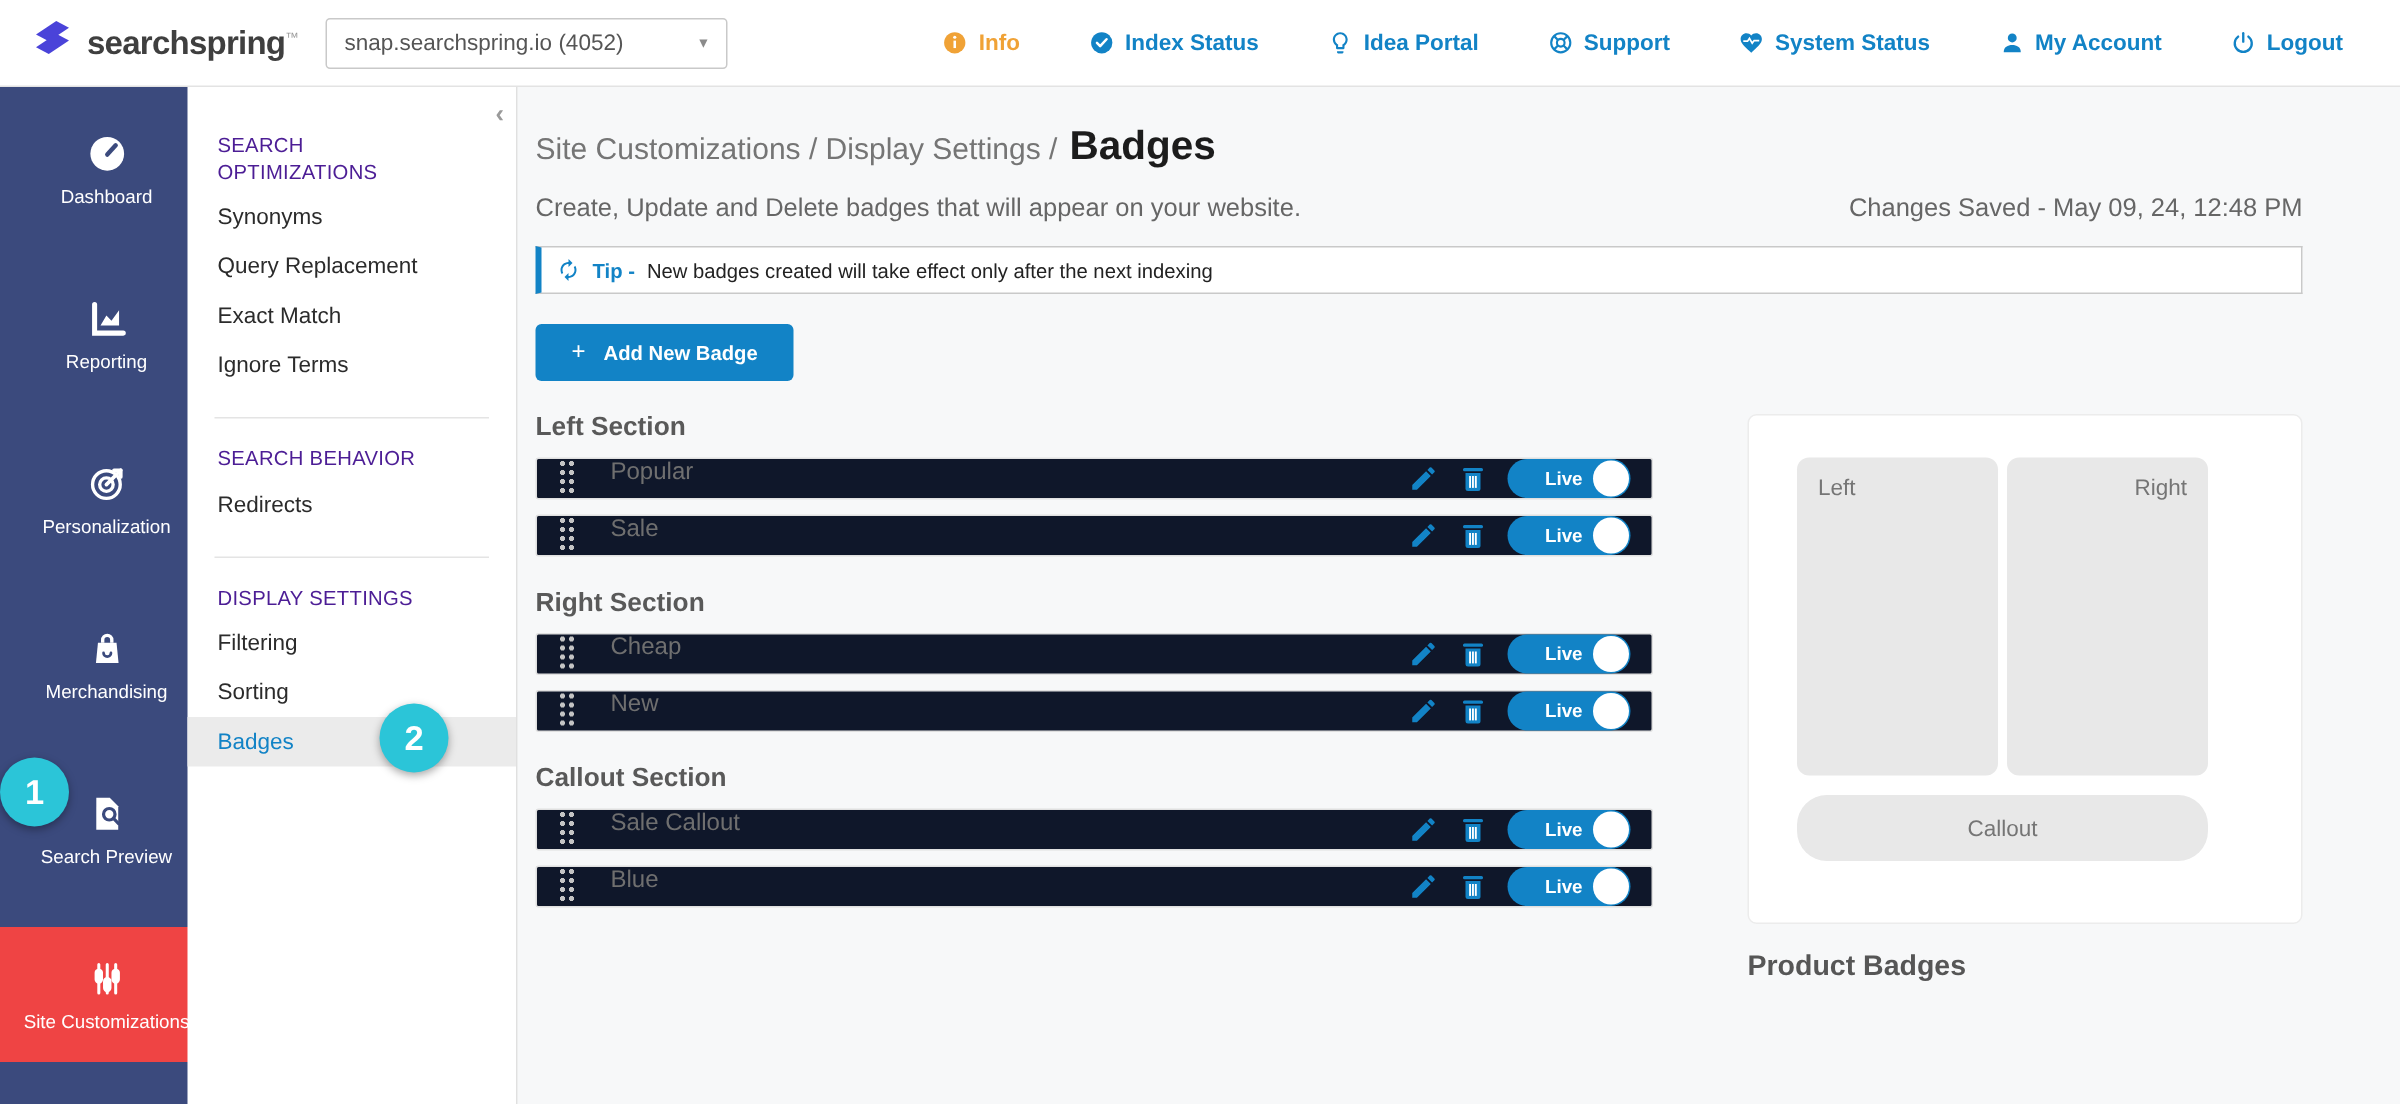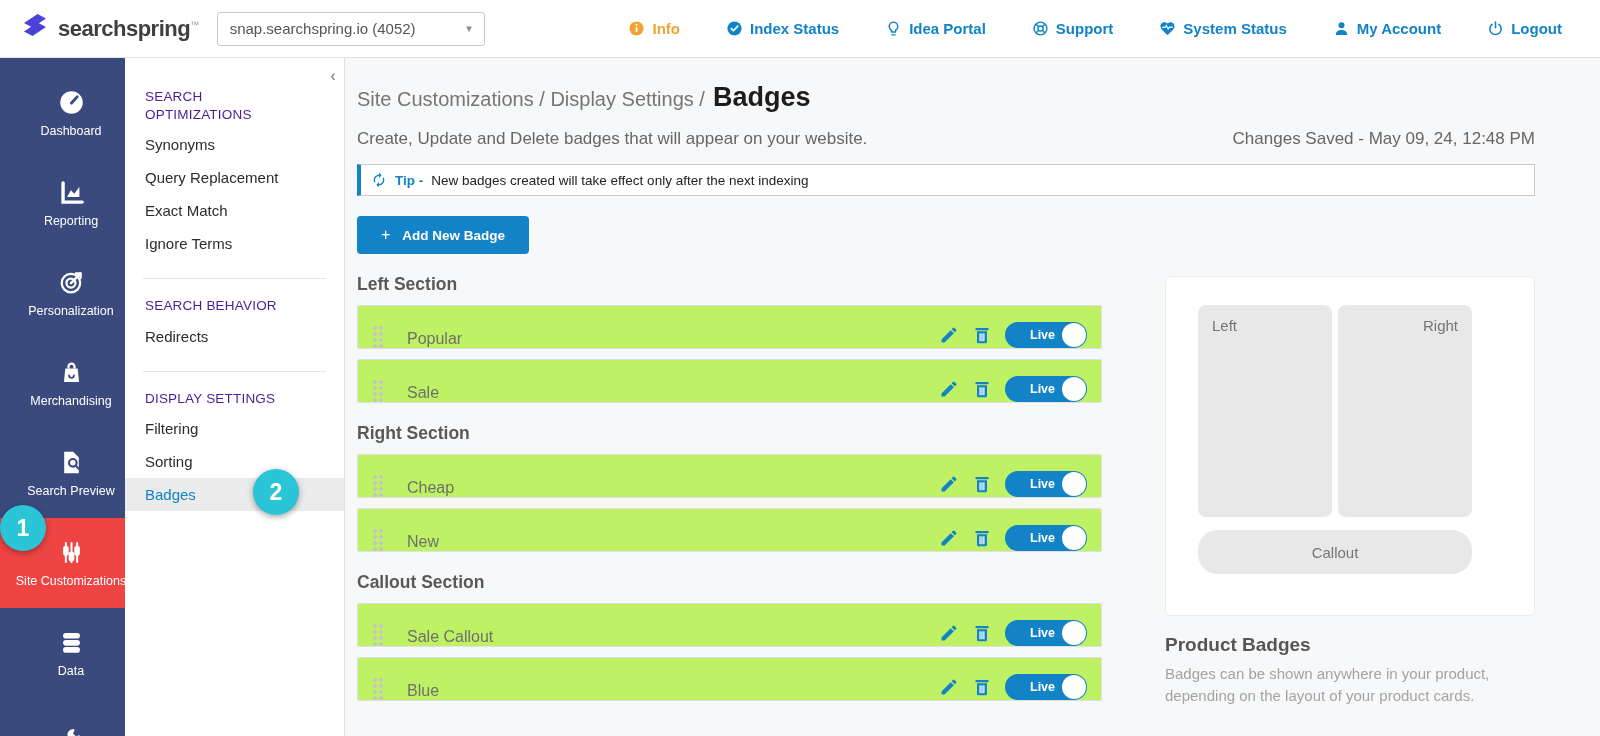--- a/index.html
+++ b/index.html
@@ -18,21 +18,21 @@
                  font-size:15px; color:#555; background:#fff; cursor:pointer; }
   .site-select .chev { color:#8b8b8b; font-size:11px; }
   .topnav { margin-left:auto; display:flex; align-items:center; gap:46px; padding-right:38px; }
   .topnav a { display:flex; align-items:center; gap:7px; font-size:15px; font-weight:700;
               color:#1283c6; text-decoration:none; cursor:pointer; white-space:nowrap; }
   .topnav a.orange { color:#f0a236; }
   .topnav svg { width:17px; height:17px; }
 
   
   .sidebar { position:absolute; top:58px; left:0; width:142px; height:678px; background:#3b4a7d;
-             display:flex; flex-direction:column; padding-top:10px; }
+             display:flex; flex-direction:column; padding-top:10px;gap:20px; }
   .side-item { height:90px; display:flex; flex-direction:column; align-items:center; justify-content:center;
                gap:8px; color:#fff; font-size:12.5px; cursor:pointer; text-align:center; flex-shrink:0; }
   .side-item.active { background:#ef4444; }
   .side-item svg { width:27px; height:27px; }
   .side-item .lbl { padding:0 4px; }
 
   
   .subnav { position:absolute; top:58px; left:125px; width:220px; height:678px; background:#fff;
             border-right:1px solid #e0e0e0; padding-top:30px; }
   .collapse { position:absolute; top:8px; right:8px; color:#9a9a9a; font-size:17px; font-weight:bold; cursor:pointer; }
@@ -69,22 +69,22 @@
   .add-btn { margin-top:20px; display:inline-flex; align-items:center; gap:12px; background:#1283c6;
              color:#fff; font-size:13.5px; font-weight:bold; border:none; border-radius:4px;
              padding:10px 24px; cursor:pointer; }
   .add-btn .plus { font-size:16px; font-weight:normal; }
 
   .columns { display:flex; justify-content:space-between; align-items:flex-start; }
   .col-left { width:745px; }
   .col-right { width:370px; margin-top:22px; }
 
   .sec-title { font-size:17.5px; font-weight:bold; color:#595959; margin:20px 0 10px; }
-  .badge-row { height:44px; background:#bef264; border:1px solid #e0e0e0; border-radius:2px;
-               display:flex; align-items:flex-end; padding:0 14px; margin-bottom:10px; }
+  .badge-row { height:28px; background:#0f172a; border:1px solid #e0e0e0; border-radius:2px;
+               display:flex; align-items:flex-start; padding:0 14px; margin-bottom:10px; }
   .drag { width:11px; height:23px; flex-shrink:0; cursor:grab;
           background-image:radial-gradient(circle, #c4c4c4 1.7px, transparent 1.9px);
           background-size:6px 6px; background-position:0 0; }
   .b-name { margin-left:24px; font-size:16px; color:#6f6f6f; }
   .row-actions { margin-left:auto; display:flex; align-items:center; gap:13px; }
   .row-actions svg { width:20px; height:20px; cursor:pointer; }
   .toggle { position:relative; width:82px; height:26px; background:#1283c6; border-radius:13px;
             display:flex; align-items:center; cursor:pointer; }
   .toggle .t-lbl { color:#fff; font-size:12.5px; font-weight:bold; margin-left:25px; }
   .toggle .knob { position:absolute; right:1px; top:1px; width:24px; height:24px; border-radius:50%; background:#fff; }
@@ -422,16 +422,15 @@
 
     <div class="col-right">
       <div class="preview-card">
         <div class="pv-cols">
           <div class="pv-rect">Left</div>
           <div class="pv-rect right">Right</div>
         </div>
         <div class="pv-callout">Callout</div>
       </div>
       <div class="pv-heading">Product Badges</div>
-      <div class="pv-desc">Badges can be shown anywhere in your product, depending on the layout of your product cards.</div>
     </div>
   </div>
 </main>
 
 </body></html>

